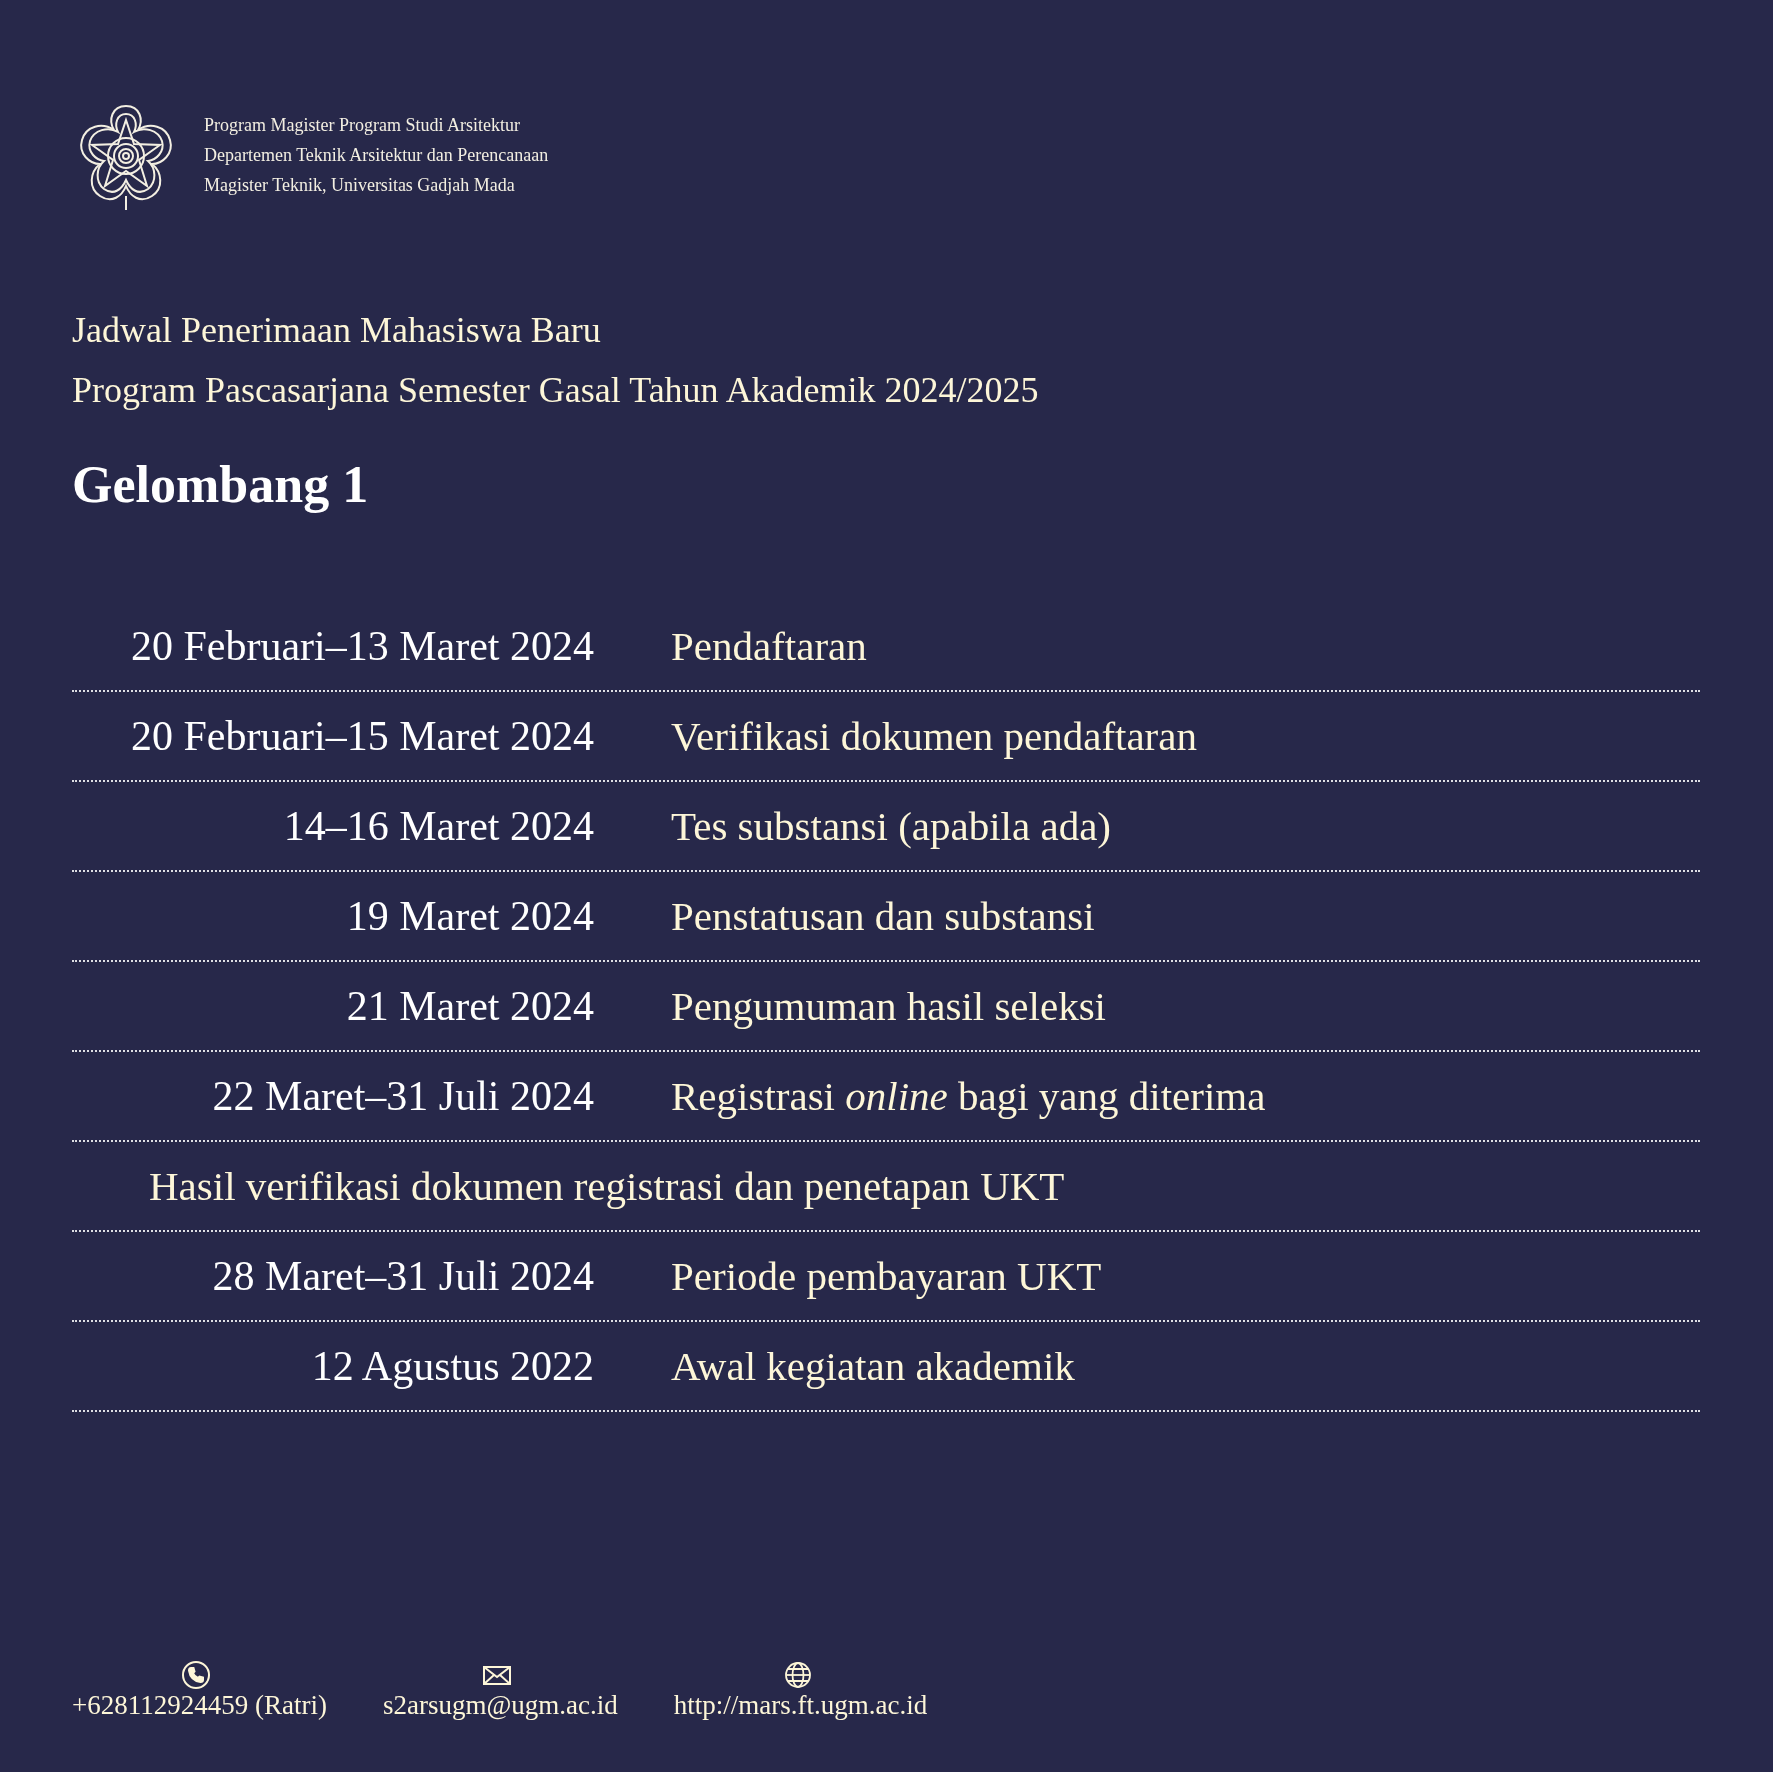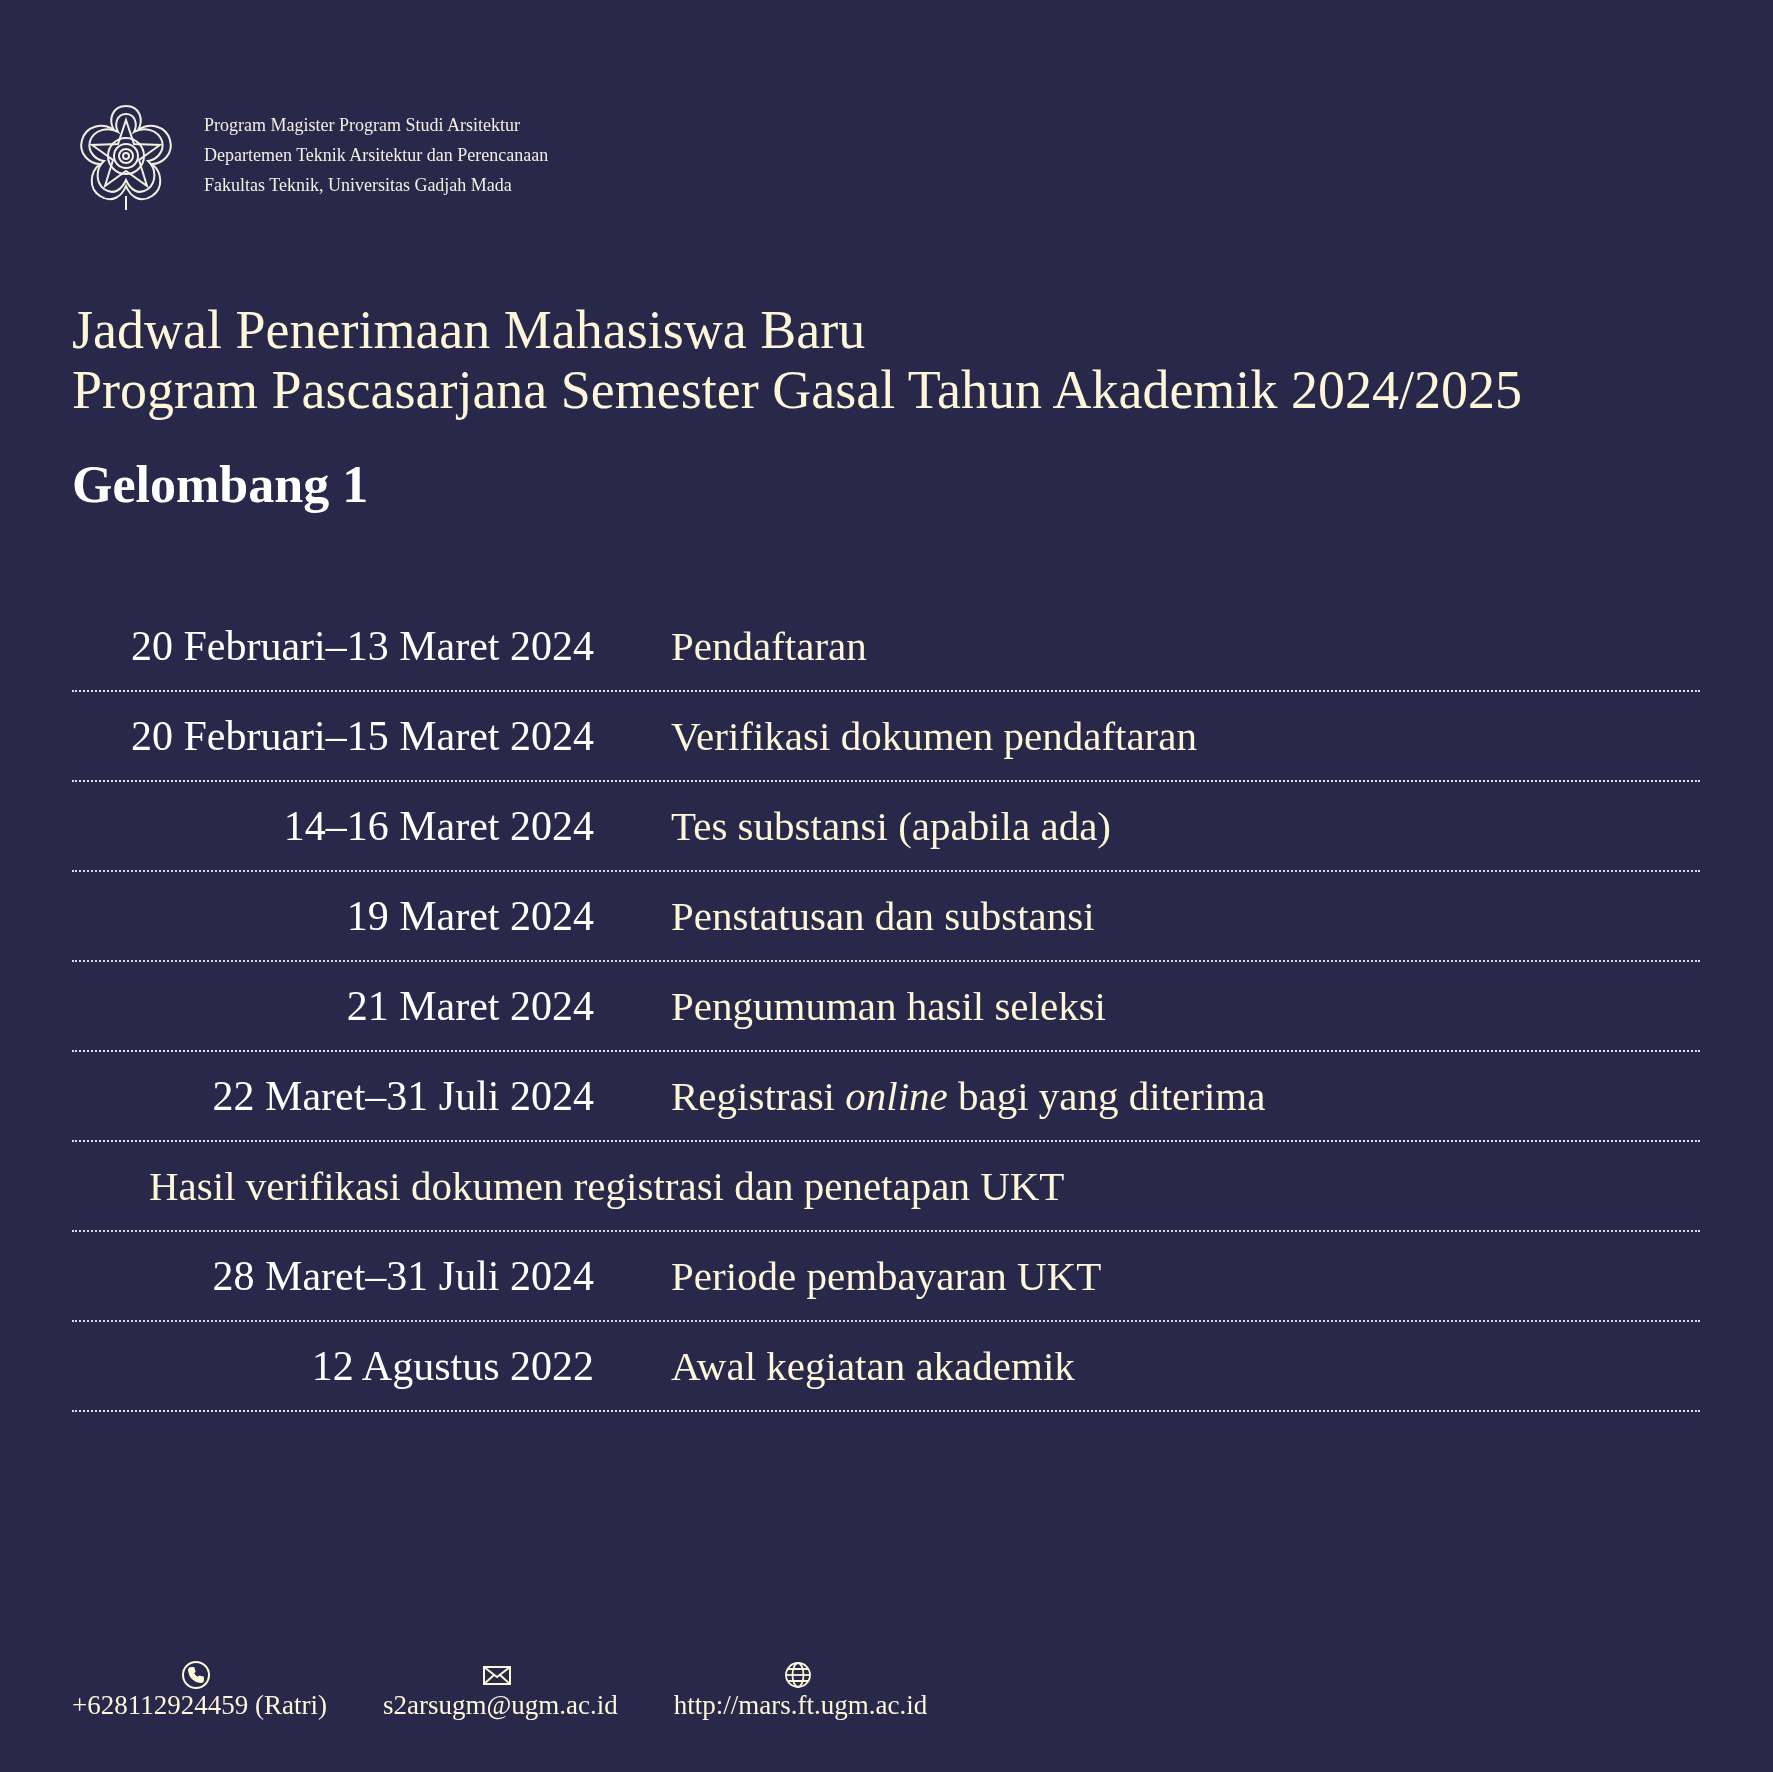--- a/index.html
+++ b/index.html
@@ -4,21 +4,21 @@
 <style>
   html, body { margin:0; padding:0; }
   body {
     width:1773px; height:1772px; background:#27284a; position:relative; overflow:hidden;
     font-family: "Liberation Serif", "DejaVu Serif", serif;
     color:#fdf6d8;
   }
   .header { position:absolute; left:72px; top:100px; display:flex; align-items:center; }
   .logo { width:108px; height:110px; }
   .inst { margin-left:24px; font-size:18px; line-height:30px; color:#f3efe2; }
-  .title { position:absolute; left:72px; top:300px; font-size:54px; line-height:60px; color:#fdf6d8; }
+  .title { position:absolute; left:72px; top:300px; font-size:36px; line-height:60px; color:#fdf6d8; }
   .wave { position:absolute; left:72px; top:455px; font-size:52px; font-weight:bold; color:#ffffff; }
   .table { position:absolute; left:72px; top:600px; width:1628px; }
   .row { display:flex; align-items:flex-end; height:90px; box-sizing:border-box; padding-bottom:20px; border-bottom:2px dotted rgba(255,255,255,0.85); position:relative; }
   .row.r0 { height:92px; }
   .date { width:522px; text-align:right; font-size:42px; color:#ffffff; }
   .act { margin-left:77px; font-size:41px; color:#fdf6d8; white-space:nowrap; }
   .act i { font-style:italic; }
   .footer { position:absolute; left:72px; top:1660px; display:flex; align-items:center; font-size:27px; color:#fdf6d8; }
   .fitem { display:flex; align-items:center; margin-right:56px;flex-direction:column; }
   .ficon { width:30px; height:30px; margin-right:6px; }
@@ -35,21 +35,21 @@
       <circle r="18"></circle>
         <circle r="12"></circle>
         <circle r="7"></circle>
         <circle r="3"></circle>
       <line x1="0" y1="40" x2="0" y2="54"></line>
     </g>
   </svg>
   <div class="inst">
     <div>Program Magister Program Studi Arsitektur</div>
     <div>Departemen Teknik Arsitektur dan Perencanaan</div>
-    <div>Fakultas Teknik, Universitas Gadjah Mada</div>
+    <div>Magister Teknik, Universitas Gadjah Mada</div>
   </div>
 </div>
 
 <div class="title">
   <div>Jadwal Penerimaan Mahasiswa Baru</div>
   <div>Program Pascasarjana Semester Gasal Tahun Akademik 2024/2025</div>
 </div>
 
 <div class="wave">Gelombang 1</div>
 

